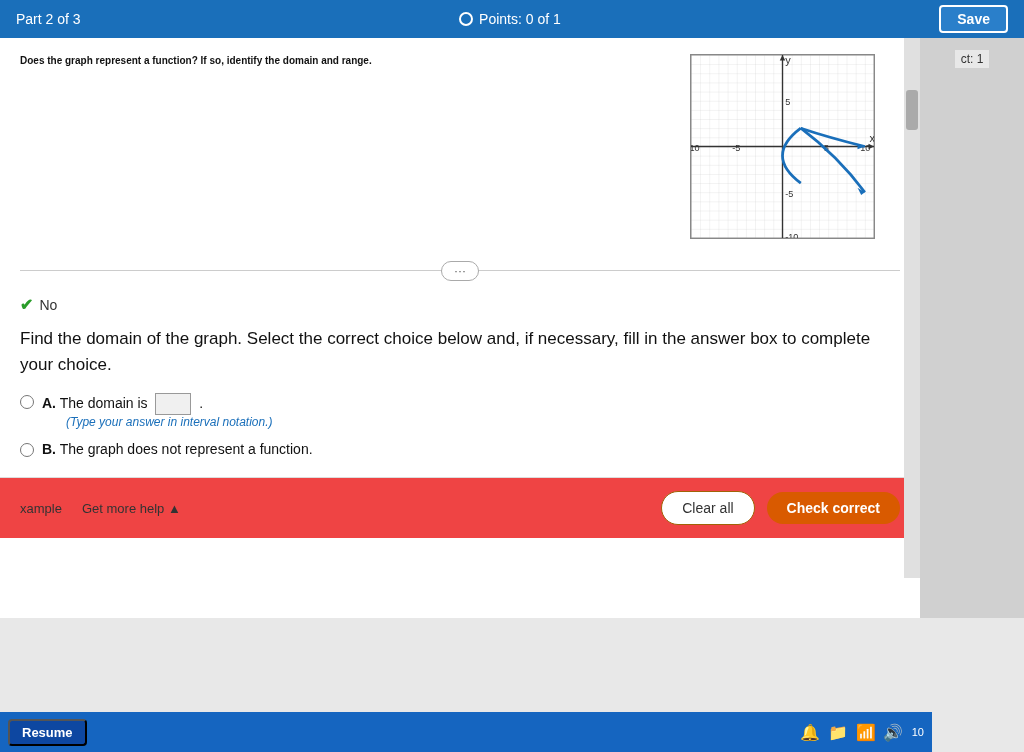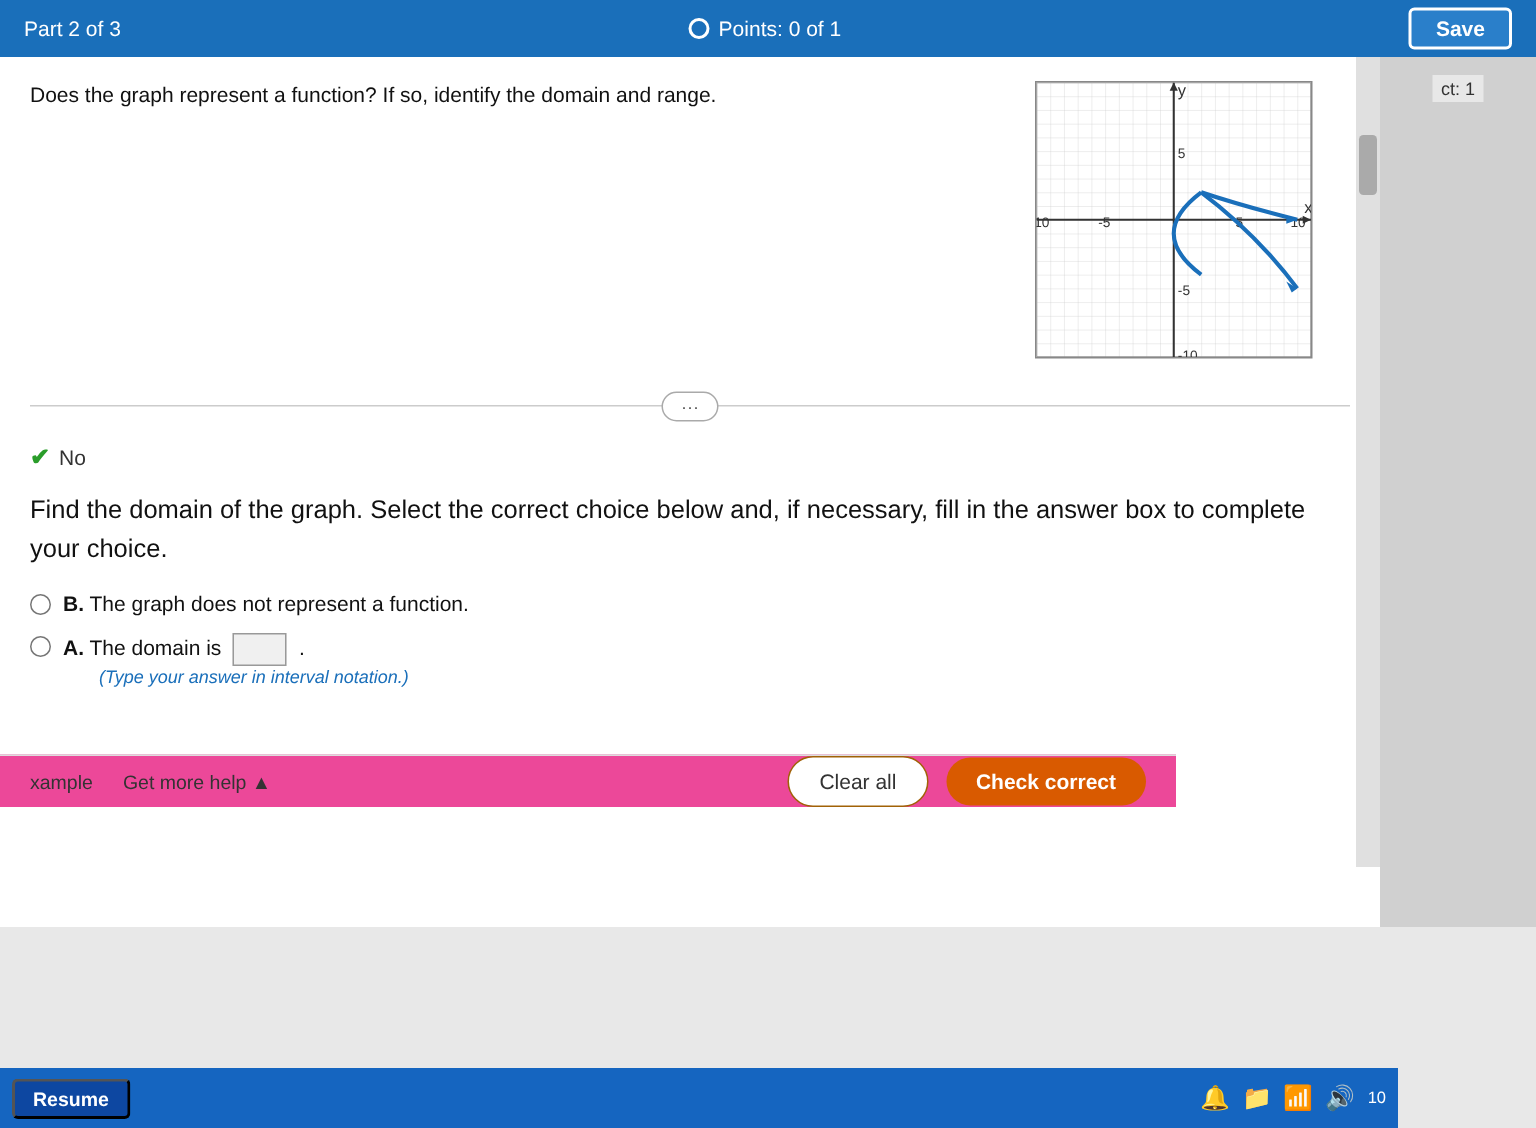--- a/index.html
+++ b/index.html
@@ -86,24 +86,25 @@
     }
 
     
     .question-row {
       display: flex;
       align-items: flex-start;
       justify-content: space-between;
       margin-bottom: 8px;
     }
     .question-text {
-      font-size: 14px;
+      font-size: 10px;
       color: #111;
       max-width: 620px;
       line-height: 1.4;
+      font-weight: bold;
     }
 
     
     .graph-container {
       position: relative;
       width: 200px;
       height: 200px;
       margin-right: 10px;
       flex-shrink: 0;
     }
@@ -216,23 +217,23 @@
       color: #1a6fba;
       margin-left: 24px;
       font-style: italic;
     }
 
     
     .bottom-bar {
       position: absolute;
       bottom: 80px;
       left: 0;
-      width: 784px;
-      background: #ec4899;
-      padding: 0 20px;
+      width: 920px;
+      background: #ef4444;
+      padding: 13px 20px;
       display: flex;
       align-items: center;
       justify-content: space-between;
       border-top: 1px solid #ddd;
     }
     .bottom-left {
       display: flex;
       gap: 20px;
       align-items: center;
     }
@@ -404,33 +405,33 @@
     <div class="no-answer">
       <span class="check-icon">✔</span>
       <span>No</span>
     </div>
 
     <div class="find-domain-text">Find the domain of the graph. Select the correct choice below and, if necessary, fill in the answer box to complete your choice.</div>
 
     <div class="radio-option">
       <input type="radio" class="radio-input" name="domain-choice" style="">
       <div>
-        <span class="option-label">B.</span>
-        <span class="option-text">The graph does not represent a function.</span>
-      </div>
-    </div>
-
-    <div class="radio-option">
-      <input type="radio" class="radio-input" name="domain-choice" style="">
-      <div>
         <span class="option-label">A.</span>
         <span class="option-text"> The domain is </span>
         <span class="answer-box"></span>
         <span>.</span>
         <div class="interval-note">(Type your answer in interval notation.)</div>
+      </div>
+    </div>
+
+    <div class="radio-option">
+      <input type="radio" class="radio-input" name="domain-choice" style="">
+      <div>
+        <span class="option-label">B.</span>
+        <span class="option-text">The graph does not represent a function.</span>
       </div>
     </div>
   </div>
 
   <div class="bottom-bar">
     <div class="bottom-left">
       <span class="bottom-link">xample</span>
       <span class="get-more-help">Get more help ▲</span>
     </div>
     <div class="bottom-right">

